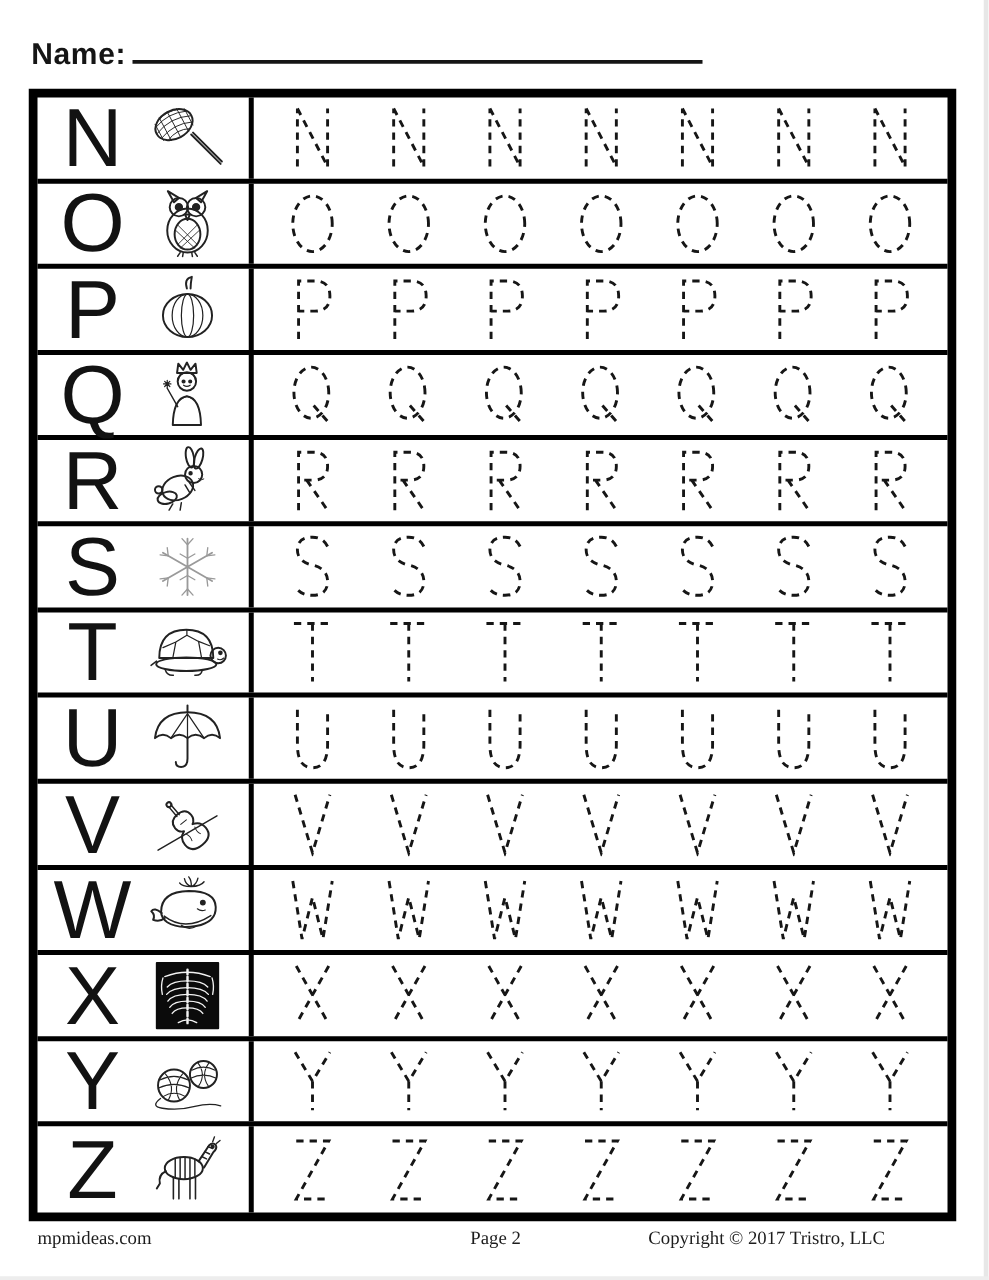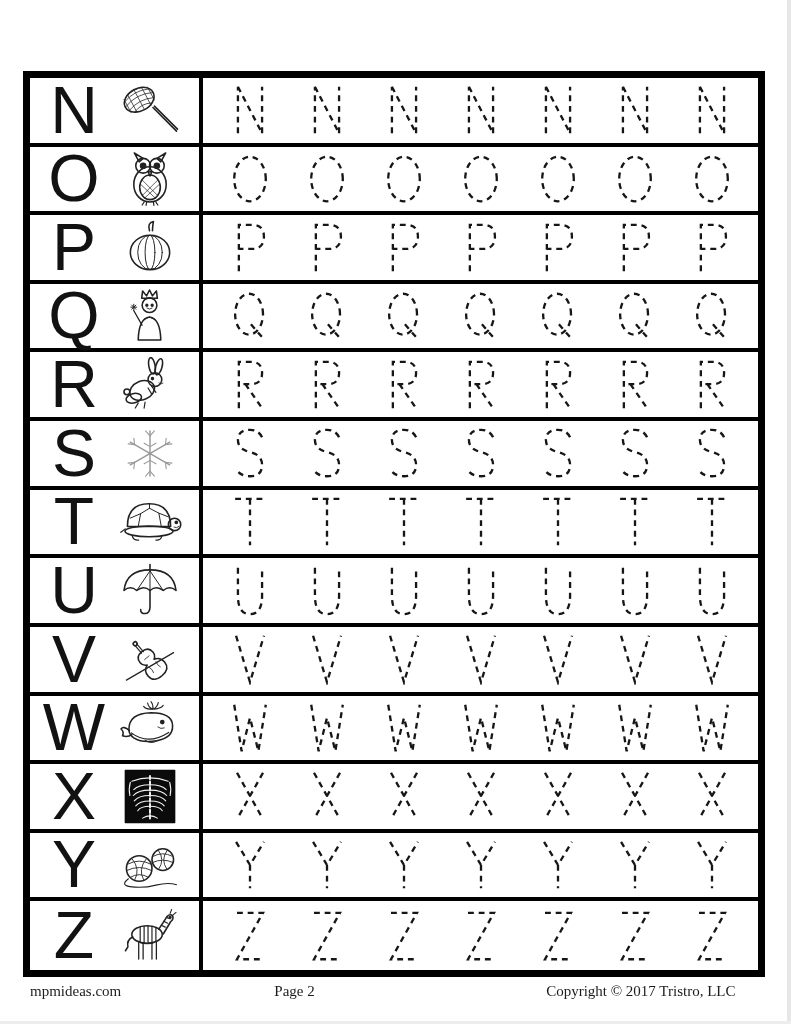--- a/index.html
+++ b/index.html
@@ -35,27 +35,30 @@
     flex:1;display:flex;align-items:center;justify-content:space-around;
     padding:0 8px;min-width:0;
   }
   svg.trace{width:40px;height:52px;flex:0 0 auto;}
 
   .footer{
     position:absolute;left:30px;top:983px;width:733px;display:flex;
     font-family:"Liberation Serif",serif;font-size:15px;color:#1c1c1c;
   }
   .footer span{flex:1;}
-  .f-center{}
-  .f-right{text-align:center;}
+  .f-center{text-align:center;}
+  .f-right{text-align:left;}
 </style>
 </head>
 <body>
 
 <div class="page">
+  <div class="name-row">
+    <span class="name-label">Name:</span><span class="name-line"></span>
+  </div>
 
   <div class="trace-table">
       <div class="row">
         <div class="cell-left">
           <span class="solid-letter">N</span>
           <span class="icon">
             <svg viewBox="0 0 64 56">
               <g transform="rotate(-28 21 17)">
                 <ellipse cx="21" cy="17" rx="16" ry="11.5"></ellipse>
                 <path stroke-width="0.7" d="M7 12 Q21 6 35 12 M5.5 17 Q21 10 36.5 17 M7 22 Q21 16 35 22 M11 26 Q21 21 31 26 M11 8 Q21 4 31 8 M13 6.5 V27.5 M21 5.5 V28.5 M29 6.5 V27.5 M7.5 9.5 V24.5 M34.5 9.5 V24.5"></path>

